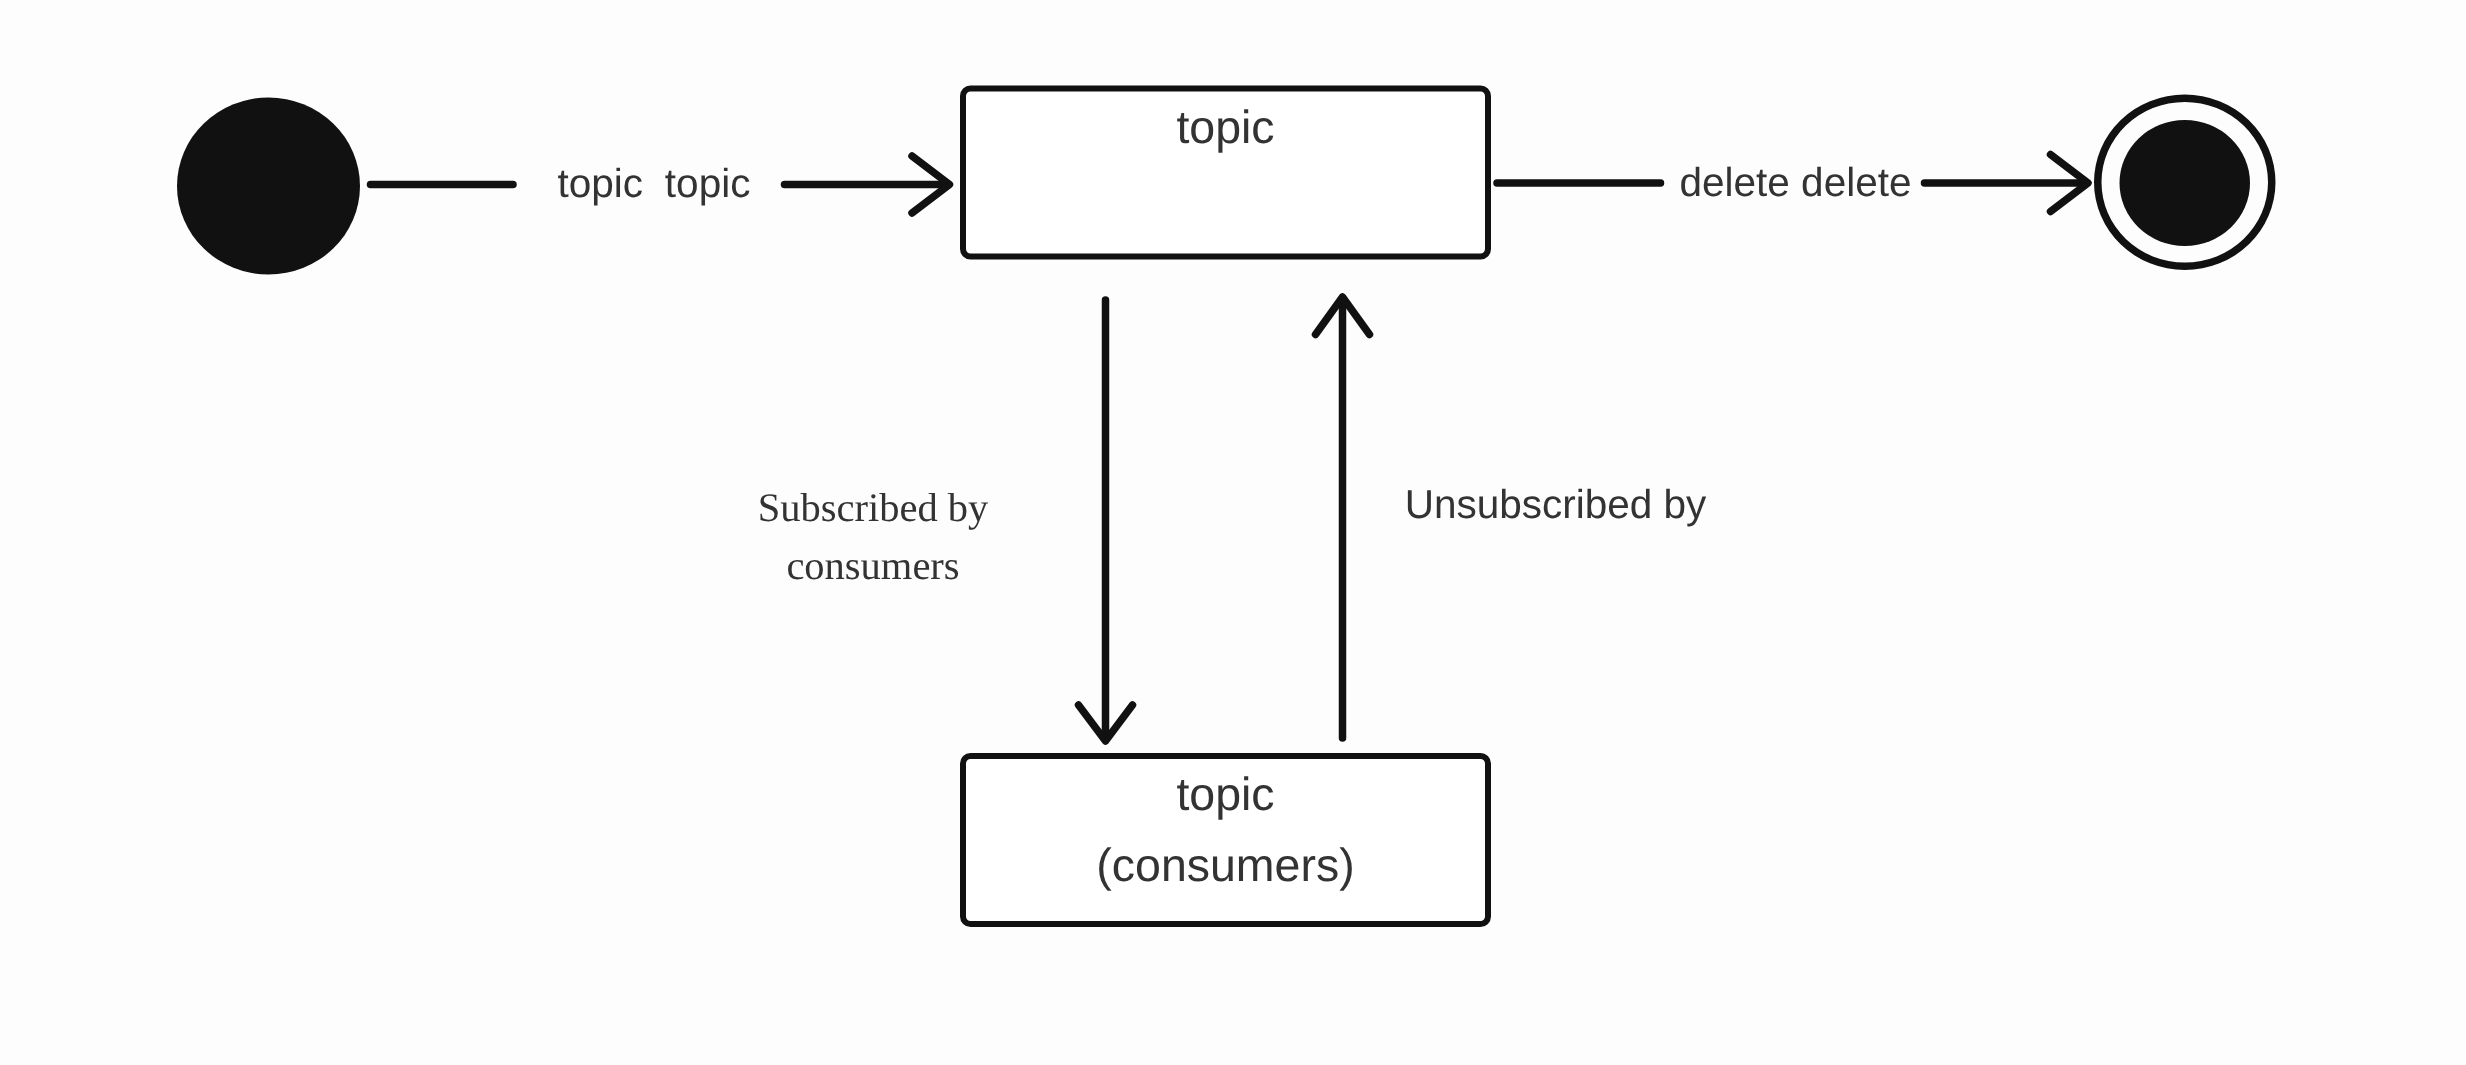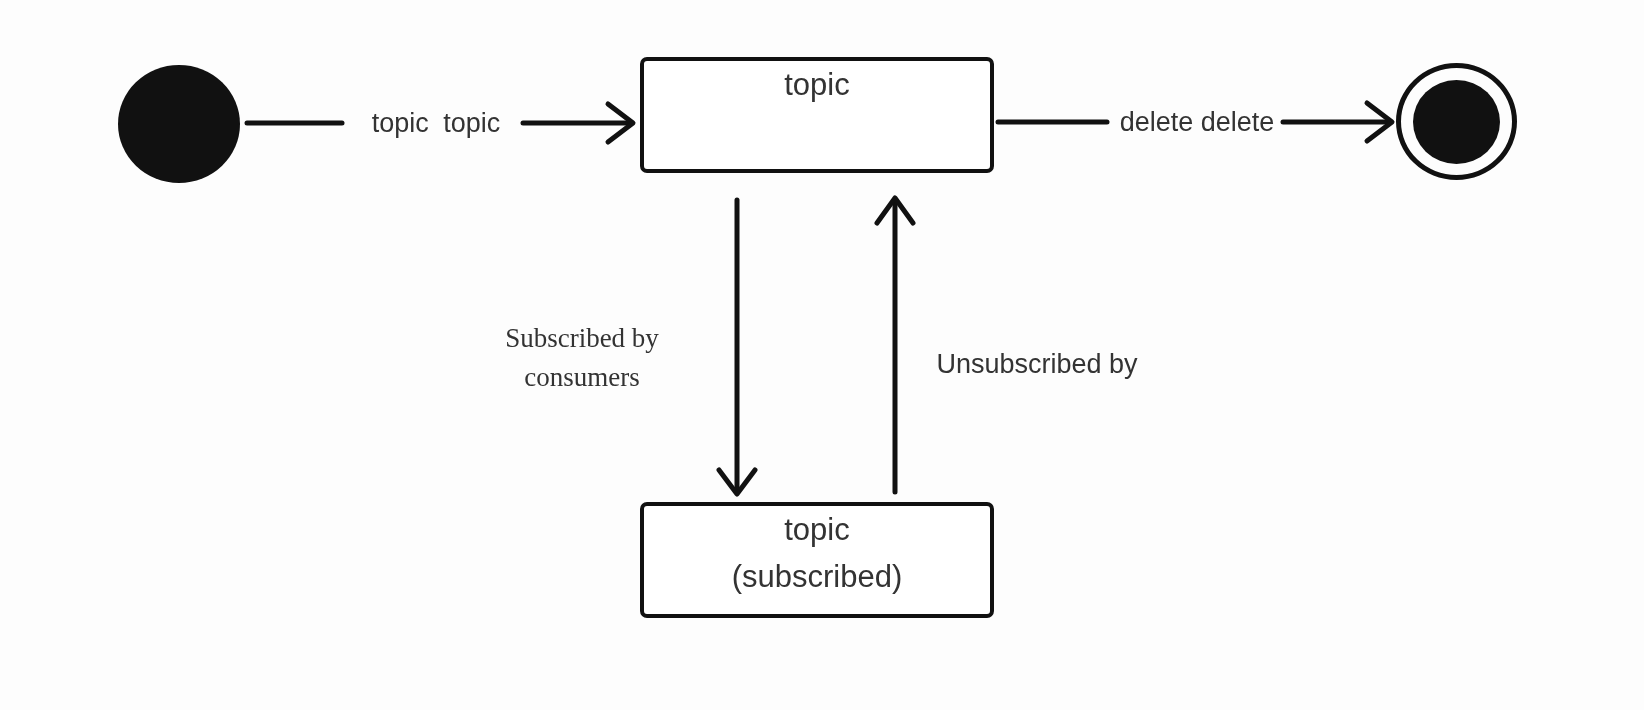--- a/index.html
+++ b/index.html
@@ -76,21 +76,21 @@
     transform: translate(-50%, -50%);
     color: var(--text);
     font-size: 27px;
     line-height: 39px;
     text-align: center;
     white-space: nowrap;
   }
   .edge-label.create { left: 436px; top: 123px; word-spacing: 7px; }
   .edge-label.delete { left: 1197px; top: 122px; }
   .edge-label.subscribe { left: 582px; top: 358px; font-family: Liberation Serif, serif; }
-  .edge-label.unsubscribe { left: 1037px; top: 337px; margin-top: 27px; }
+  .edge-label.unsubscribe { left: 1037px; top: 337px; }
 </style>
 </head>
 <body>
 
 <div class="canvas">
 
   <svg class="arrows" viewBox="0 0 1644 710" xmlns="http://www.w3.org/2000/svg">
 
     <g>
       <path class="arrow-line" d="M247,123 L342,123"></path>
@@ -116,21 +116,21 @@
   </svg>
 
   <div class="state-initial"></div>
 
   <div class="state-box top">
     <div>topic</div>
   </div>
 
   <div class="state-box bottom">
     <div>topic</div>
-    <div>(subscribed)</div>
+    <div>(consumers)</div>
   </div>
 
   <div class="state-final">
     <div class="state-final-inner"></div>
   </div>
 
   <div class="edge-label create">topic topic</div>
 
   <div class="edge-label delete">delete delete</div>
 

